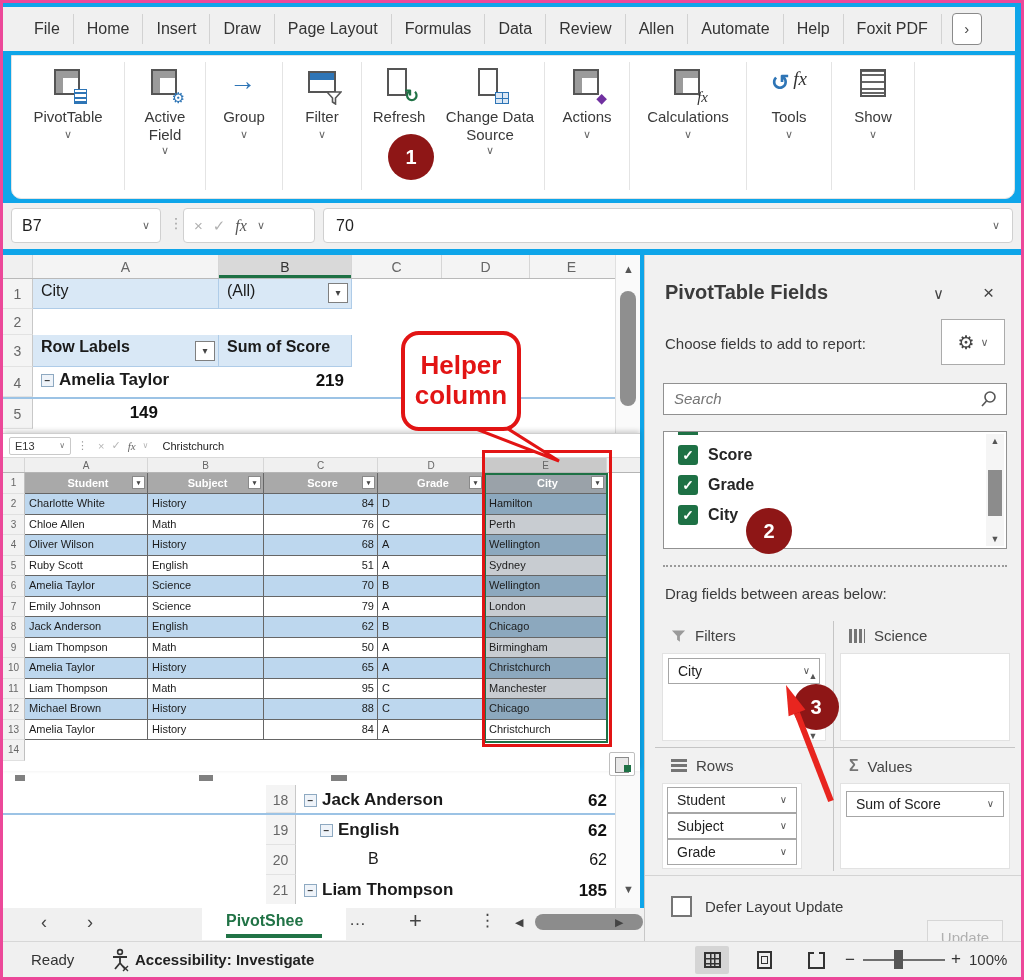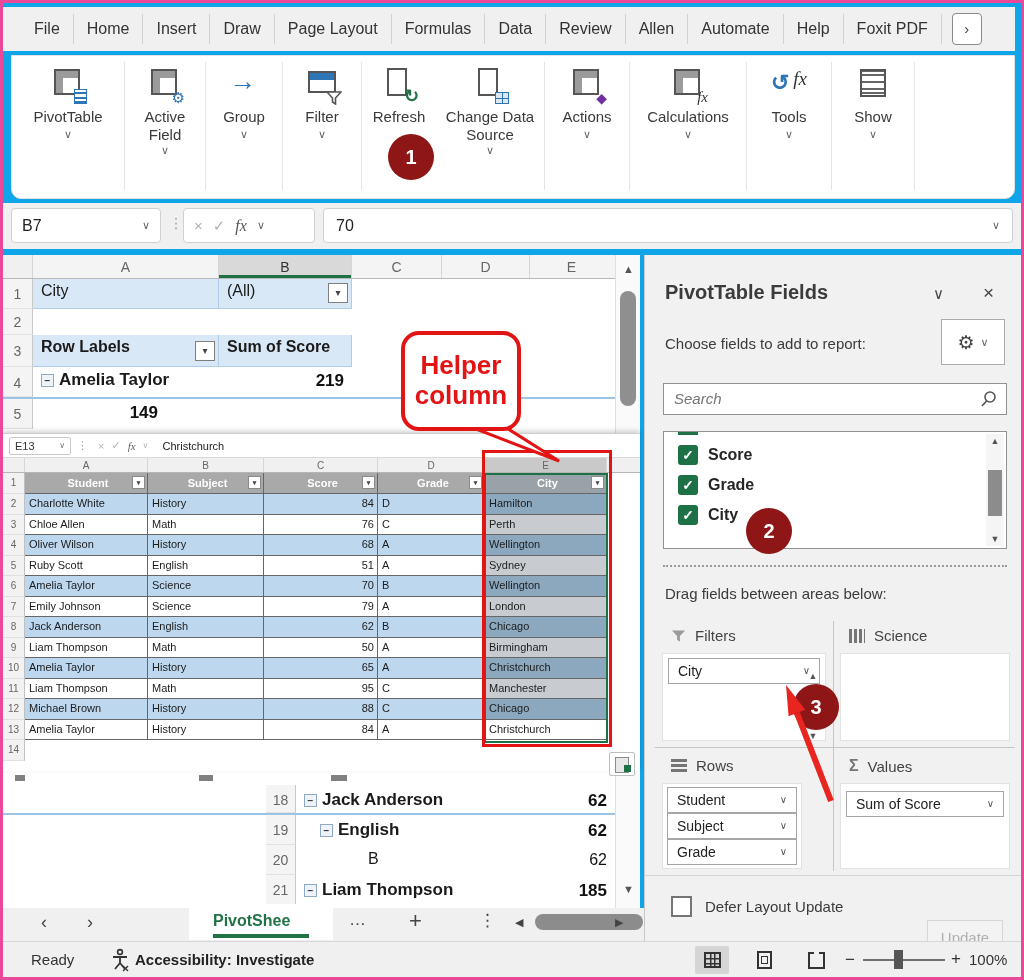--- a/index.html
+++ b/index.html
@@ -175,21 +175,21 @@
   #defer-row { position:absolute; left:0; top:620px; width:377px; height:66px; border-top:1px solid #d4d4d4; background:#f1f1f1; }
   #defer-check { position:absolute; left:26px; top:20px; width:21px; height:21px; background:#fff; border:2px solid #757575; }
   #defer-label { position:absolute; left:60px; top:22px; font-size:15px; color:#3b3b3b; }
   #update-btn { position:absolute; left:282px; top:12px; width:76px; height:36px; background:#f3f3f3; border:1px solid #d6d6d6;
                 color:#b0b0b0; font-size:15px; text-align:center; line-height:34px;margin-top:32px; }
 
   
   #tabbar { position:absolute; left:0; top:905px; width:641px; height:33px; background:#f0f0f0; }
   #tab-nav-left { position:absolute; left:38px; top:4px; font-size:18px; color:#444; }
   #tab-nav-right { position:absolute; left:84px; top:4px; font-size:18px; color:#444; }
-  #sheet-tab { position:absolute; left:186px; top:-4px; width:144px; height:36px; background:#fff; }
+  #sheet-tab { position:absolute; left:199px; top:-4px; width:144px; height:36px; background:#fff; }
   #sheet-tab-label { position:absolute; left:24px; top:8px; font-size:16px; font-weight:bold; color:#217346; white-space:nowrap; }
   #sheet-tab-underline { position:absolute; left:24px; top:30px; width:96px; height:4px; background:#217346; }
   #tab-more { position:absolute; left:346px; top:2px; font-size:17px; color:#444; letter-spacing:1px; }
   #tab-add { position:absolute; left:406px; top:0px; font-size:22px; color:#444; }
   #tab-dots { position:absolute; left:476px; top:2px; font-size:17px; color:#444; }
   #hscroll-left { position:absolute; left:512px; top:8px; font-size:11px; color:#444; }
   #hscroll-thumb { position:absolute; left:532px; top:6px; width:108px; height:16px; background:#8c8c8c; border-radius:8px; }
   #hscroll-right { position:absolute; left:612px; top:8px; font-size:11px; color:#444; }
 
   

